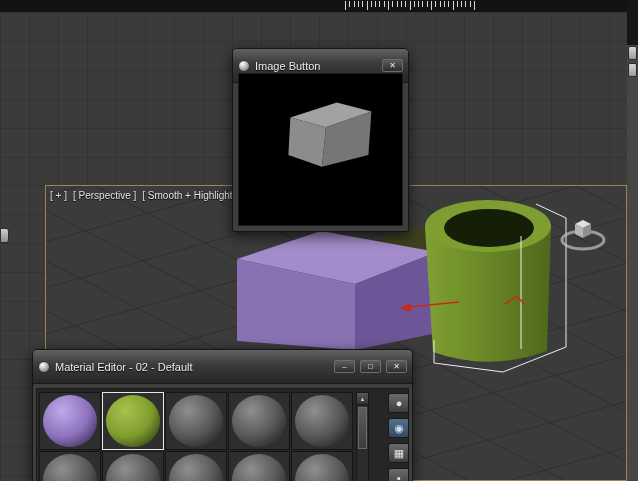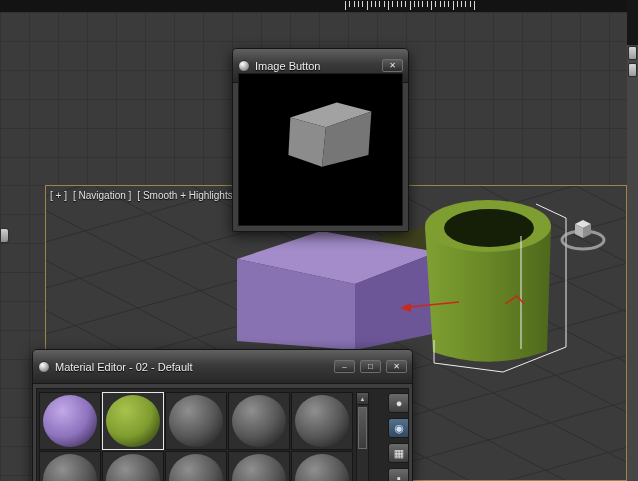--- a/index.html
+++ b/index.html
@@ -162,21 +162,21 @@
         <polygon points="575,224 583,220 591,224 583,228" fill="#e0e0e0"></polygon>
         <polygon points="575,224 583,228 583,238 575,234" fill="#b5b5b5"></polygon>
         <polygon points="583,228 591,224 591,234 583,238" fill="#8f8f8f"></polygon>
       </g>
     </g>
   </svg>
 
   <div class="vp-border"></div>
   <div class="vp-label">
       <span>[ + ]</span>
-      <span>[ Navigation ]</span>
+      <span>[ Perspective ]</span>
       <span>[ Smooth + Highlights ]</span>
     </div>
 
   <div class="top-strip">
     <div id="ticks">
         <div class="tick" style="left: 0px; height: 9px;"></div>
         <div class="tick" style="left: 4.3px; height: 6px;"></div>
         <div class="tick" style="left: 8.6px; height: 6px;"></div>
         <div class="tick" style="left: 12.9px; height: 6px;"></div>
         <div class="tick" style="left: 17.2px; height: 6px;"></div>

